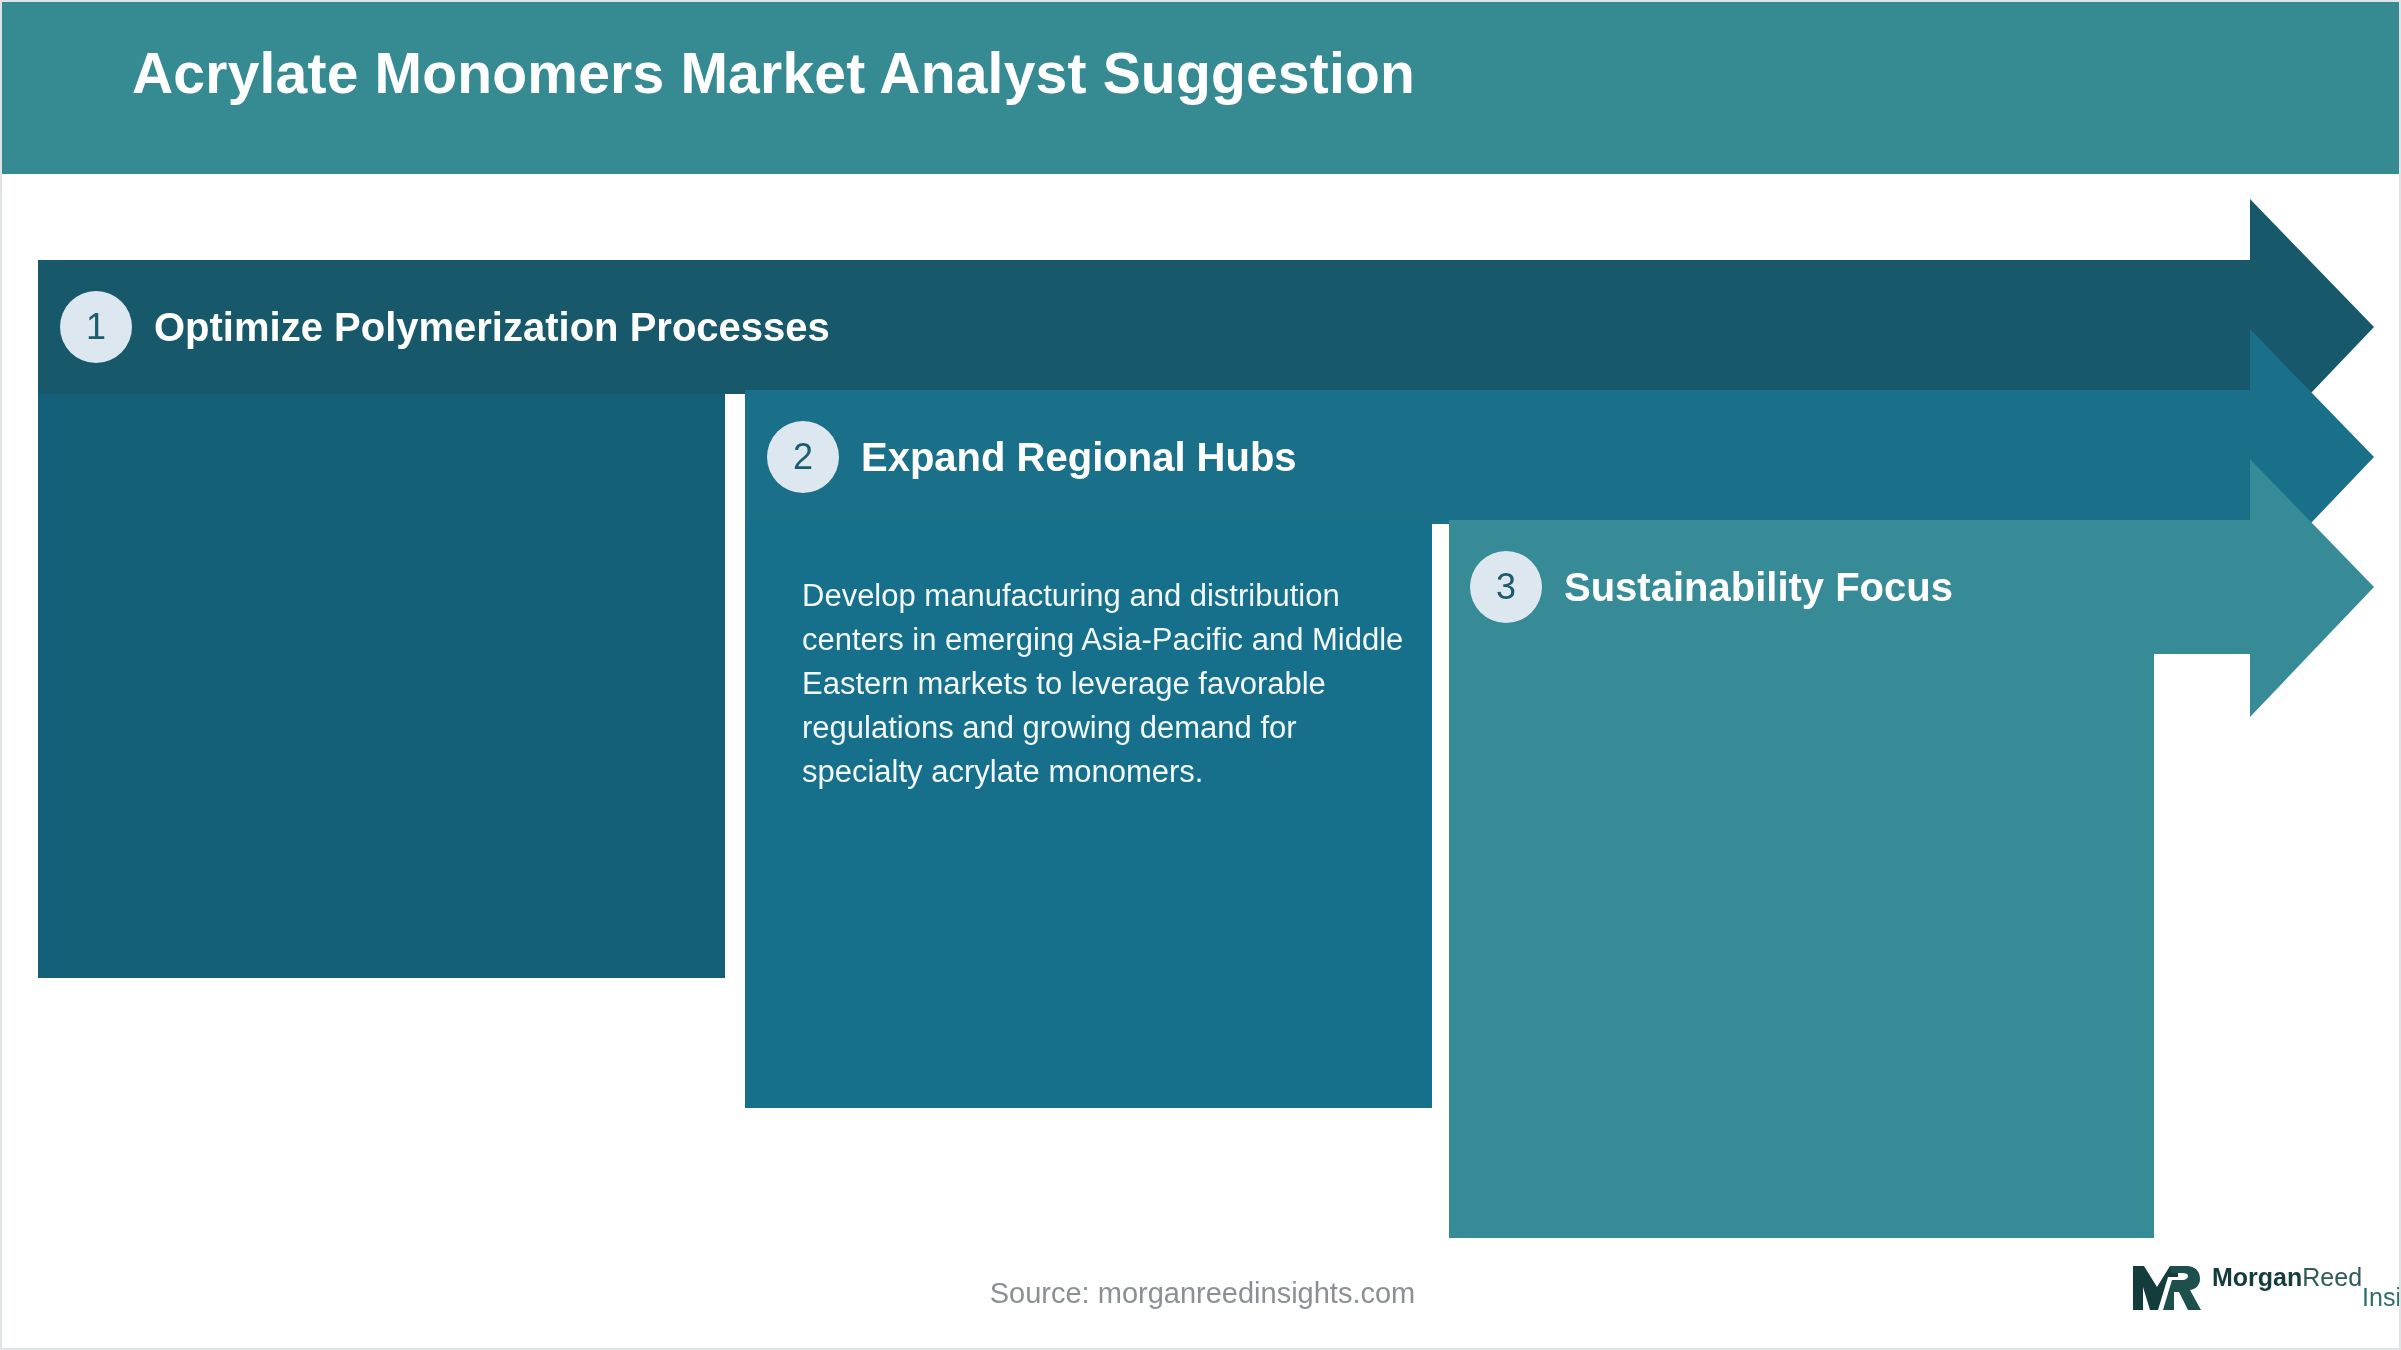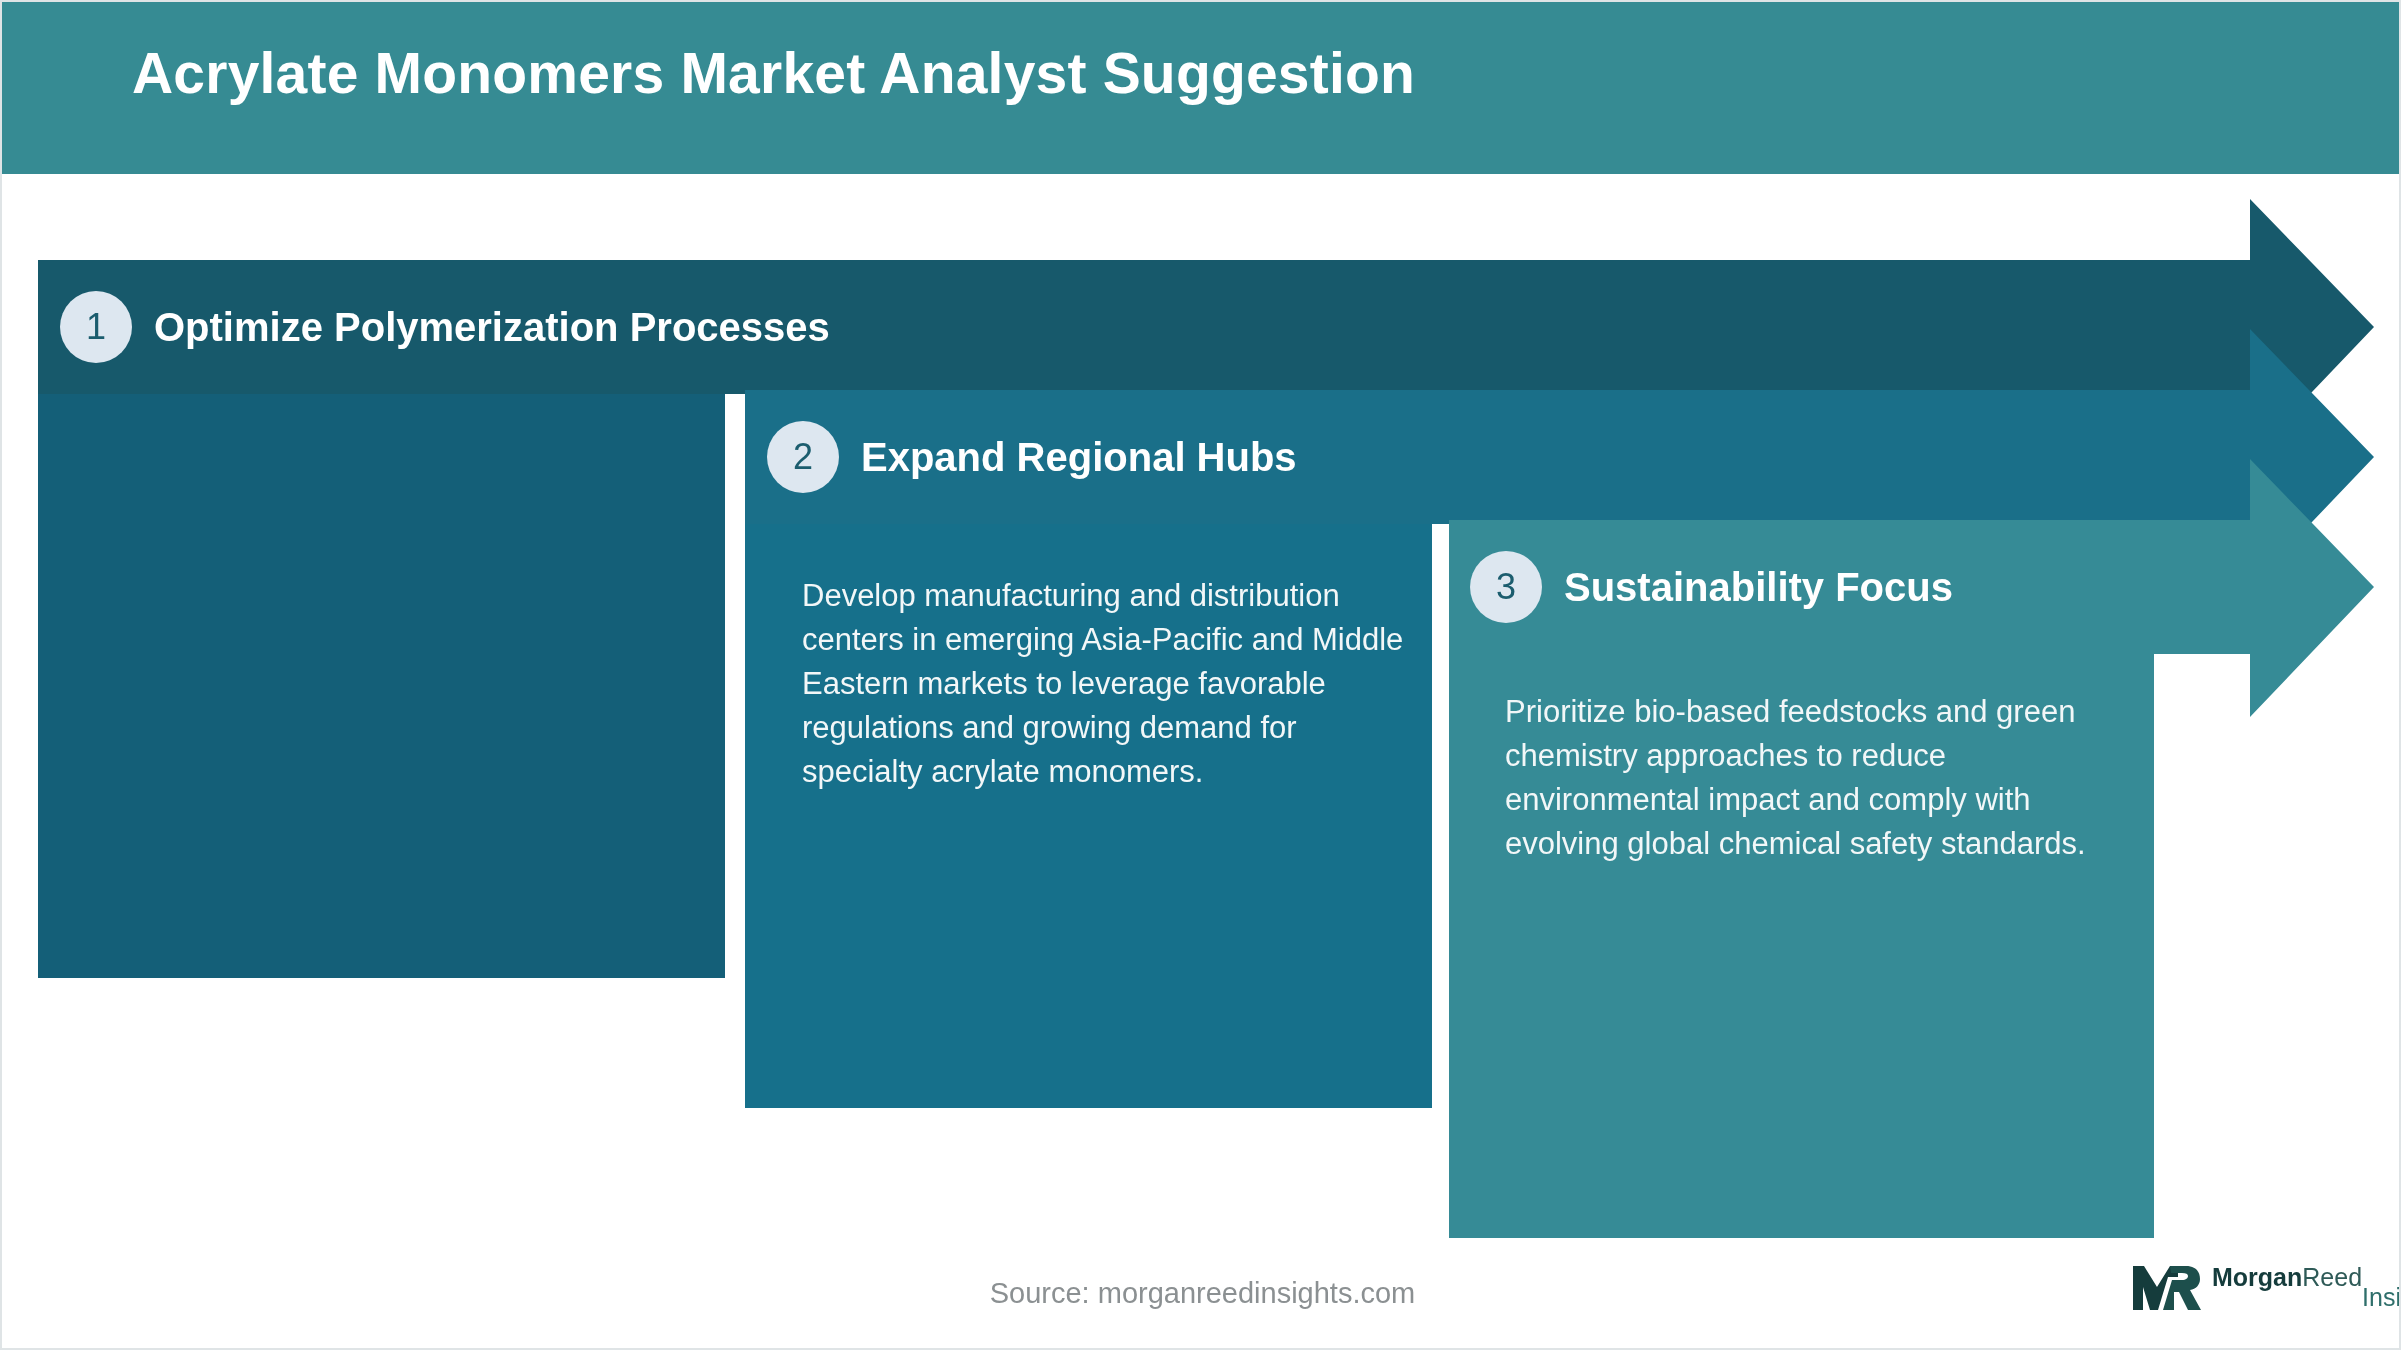--- a/index.html
+++ b/index.html
@@ -154,21 +154,20 @@
     <div class="badge">3</div>
     <div class="band-title">Sustainability Focus</div>
   </div>
 
   <div class="body-box" style="left:36px; top:392px; width:687px; height:584px; background:#145f78;"></div>
 
   <div class="body-box" style="left:743px; top:522px; width:687px; height:584px; background:#16708b;"></div>
   <div class="body-text" style="left:800px; top:572px; width:608px;">Develop manufacturing and distribution centers in emerging Asia-Pacific and Middle Eastern markets to leverage favorable regulations and growing demand for specialty acrylate monomers.</div>
 
   <div class="body-box" style="left:1447px; top:652px; width:705px; height:584px; background:#368b96;"></div>
-  <div class="body-text" style="left:1503px; top:688px; width:588px;">Prioritize bio-based feedstocks and green chemistry approaches to reduce environmental impact and comply with evolving global chemical safety standards.</div>
 
   <div id="source-note">Source: morganreedinsights.com</div>
 
   <div id="logo">
     <svg id="logo-mark" width="72" height="54" viewBox="0 0 72 54">
       <path d="M3 50 L3 6 L14 6 L27 27 L40 6 L48 6 L48 17 L38 17 L28 50 L20 50 L13 27 L13 50 Z" fill="#153c3c"></path>
       <path d="M40 6 L56 6 C66 6 70 12 70 19 C70 25 66 29 60 30 L71 50 L58 50 L49 32 L44 32 L44 50 L33 50 L42 20 L52 20 C56 20 58 18 58 16 C58 14 56 13 52 13 L41 13 Z" fill="#1d4f4c"></path>
     </svg>
     <div id="logo-words">
       <div id="logo-line1">

